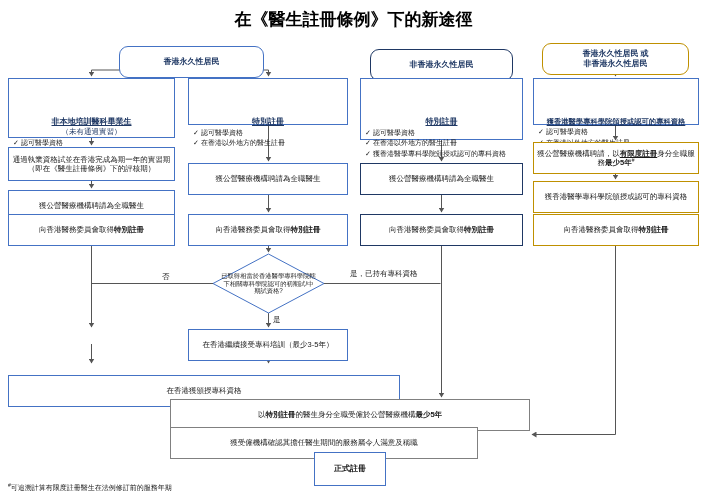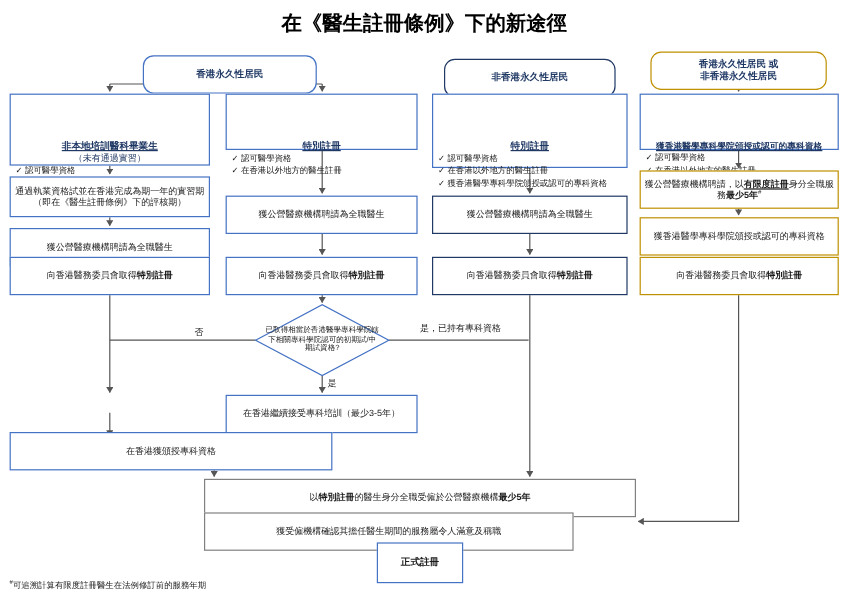--- a/index.html
+++ b/index.html
@@ -167,21 +167,21 @@
   </div>
   <div class="dtext">
     <span>已取得相當於香港醫學專科學院轄下相關專科學院認可的初期試/中期試資格?</span>
   </div>
   <div class="lbl" style="left:161px;top:272px">否</div>
   <div class="lbl" style="left:272px;top:315px">是</div>
   <div class="lbl" style="left:349px;top:269px">是，已持有專科資格</div>
   <div class="box blue" style="left:188px;top:329px;width:160px;height:15px">
     <span>在香港繼續接受專科培訓（最少3-5年）</span>
   </div>
-  <div class="box blue" style="left:8px;top:360px;width:269px;height:15px">
+  <div class="box blue" style="left:8px;top:375px;width:392px;height:15px">
     <span>在香港獲頒授專科資格</span>
   </div>
 
   <div class="box navy" style="left:360px;top:163px;width:163px;height:17px">
     <span>獲公營醫療機構聘請為全職醫生</span>
   </div>
   <div class="box navy" style="left:360px;top:214px;width:163px;height:15px">
     <span>向香港醫務委員會取得</span>
       <span class="bold">特別註冊</span>
   </div>

